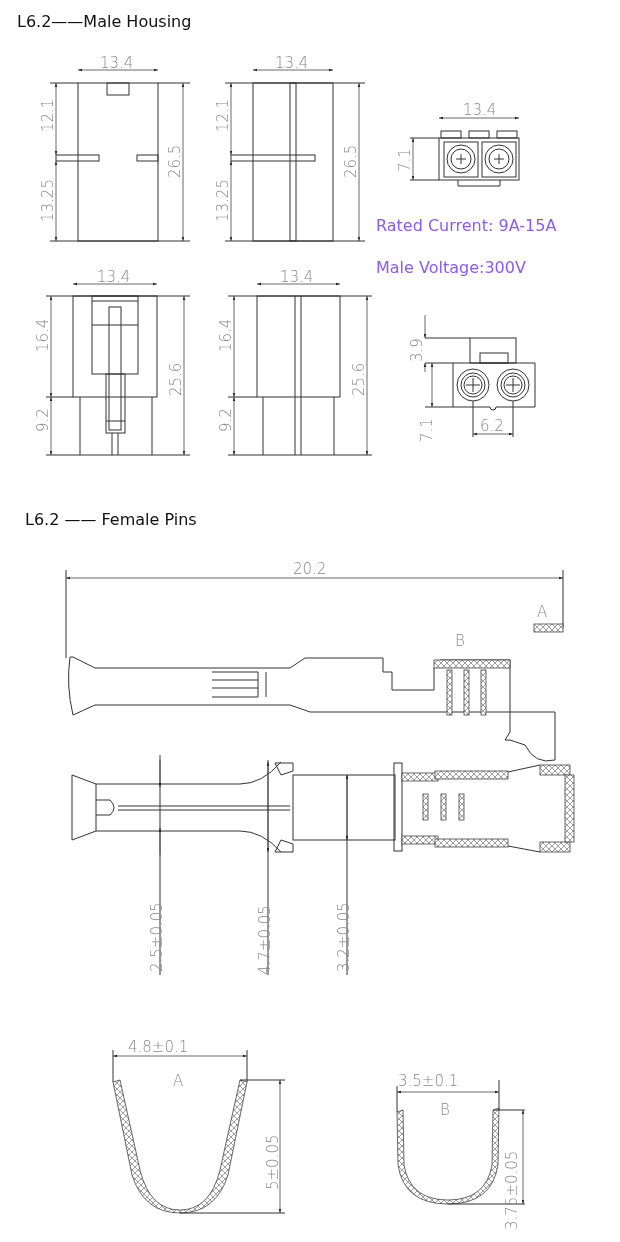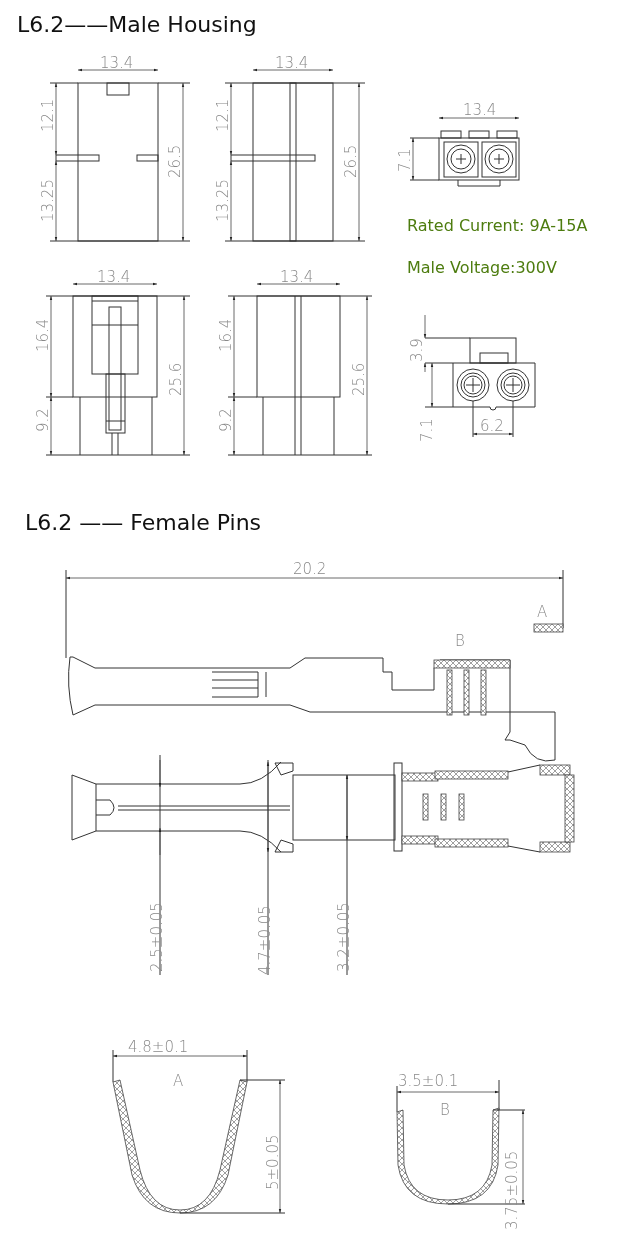--- a/index.html
+++ b/index.html
@@ -1,18 +1,18 @@
 <!DOCTYPE html>
 <html><head>
 <meta charset="utf-8">
 <style>
   html,body{margin:0;padding:0;background:#fff;}
   body{width:620px;height:1242px;position:relative;overflow:hidden;font-family:"DejaVu Sans",sans-serif;}
-  .title{position:absolute;font-family:"DejaVu Sans",sans-serif;font-size:22px;color:#111;white-space:nowrap;}
-  .spec{position:absolute;font-family:"DejaVu Sans",sans-serif;font-size:16px;color:#4d7c0f;white-space:nowrap;margin-left:31px;}
+  .title{position:absolute;font-family:"DejaVu Sans",sans-serif;font-size:16px;color:#111;white-space:nowrap;}
+  .spec{position:absolute;font-family:"DejaVu Sans",sans-serif;font-size:16px;color:#8b5cf6;white-space:nowrap;}
   svg{position:absolute;left:0;top:0;}
   .ln{stroke:#333;stroke-width:1;fill:none;}
   .dim{stroke:#444;stroke-width:0.8;fill:none;}
   .dt{font-family:"DejaVu Sans",sans-serif;font-size:15px;fill:#888;font-weight:200;}
   .hatch{fill:url(#xh);stroke:#444;stroke-width:0.8;}
 </style>
 </head>
 <body>
 
 <div class="title" style="left:17px;top:12px;">L6.2——Male Housing</div>

